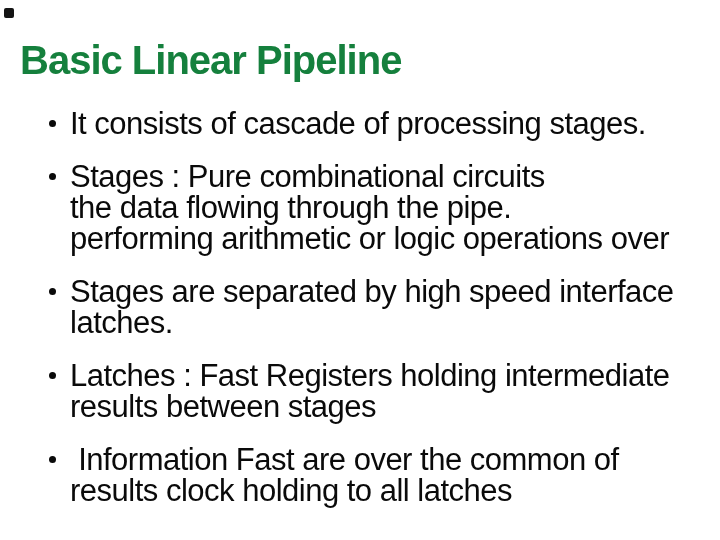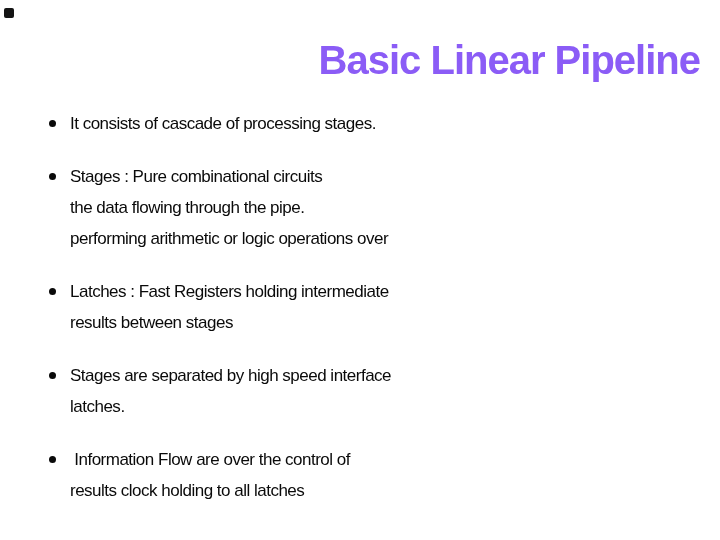--- a/index.html
+++ b/index.html
@@ -21,32 +21,32 @@
     left: 4px;
     top: 8px;
     width: 10px;
     height: 10px;
     border-radius: 2px;
     background: #141414;
   }
   .title {
     margin: 0;
     padding: 36px 20px 0 20px;
-    text-align: right;
+    text-align: left;
     font-size: 40px;
     line-height: 48px;
     font-weight: 700;
     letter-spacing: -1px;
-    color: #8b5cf6;
+    color: #15803d;
   }
   .bullets {
     list-style: none;
     margin: 24px 6px 0 47px;
     padding: 0;
-    font-size: 17px;
+    font-size: 31px;
     line-height: 31px;
     letter-spacing: -0.5px;
   }
   .bullet {
     position: relative;
     padding-left: 23px;
     margin: 0 0 22px 0;
   }
   .bullet:last-child { margin-bottom: 0; }
   .dot {
@@ -79,32 +79,32 @@
         <span class="dot"></span>
         <div class="txt">
           <div class="line"><span class="seg b">Stages : Pure combinational circuits</span></div>
           <div class="line"><span class="seg b">the data</span><span class="seg"> flowing through the pipe.</span></div>
           <div class="line"><span class="seg b">performing arithmetic or logic operations over</span></div>
         </div>
       </li>
       <li class="bullet">
         <span class="dot"></span>
         <div class="txt">
+          <div class="line"><span class="seg">Stages are separated by </span><span class="seg b">high speed interface</span></div>
+          <div class="line"><span class="seg b">latches</span><span class="seg">.</span></div>
+        </div>
+      </li>
+      <li class="bullet">
+        <span class="dot"></span>
+        <div class="txt">
           <div class="line"><span class="seg b">Latches :</span><span class="seg"> Fast Registers holding intermediate</span></div>
           <div class="line"><span class="seg">results between stages</span></div>
         </div>
       </li>
       <li class="bullet">
         <span class="dot"></span>
         <div class="txt">
-          <div class="line"><span class="seg">Stages are separated by </span><span class="seg b">high speed interface</span></div>
-          <div class="line"><span class="seg b">latches</span><span class="seg">.</span></div>
-        </div>
-      </li>
-      <li class="bullet">
-        <span class="dot"></span>
-        <div class="txt">
-          <div class="line"><span class="seg"> </span><span class="seg b">Information Flow</span><span class="seg"> are over the </span><span class="seg b">control of</span></div>
+          <div class="line"><span class="seg"> </span><span class="seg b">Information Fast</span><span class="seg"> are over the </span><span class="seg b">common of</span></div>
           <div class="line"><span class="seg b">results clock</span><span class="seg"> holding to all latches</span></div>
         </div>
       </li>
     </ul>
 </div>
 
 </body></html>

